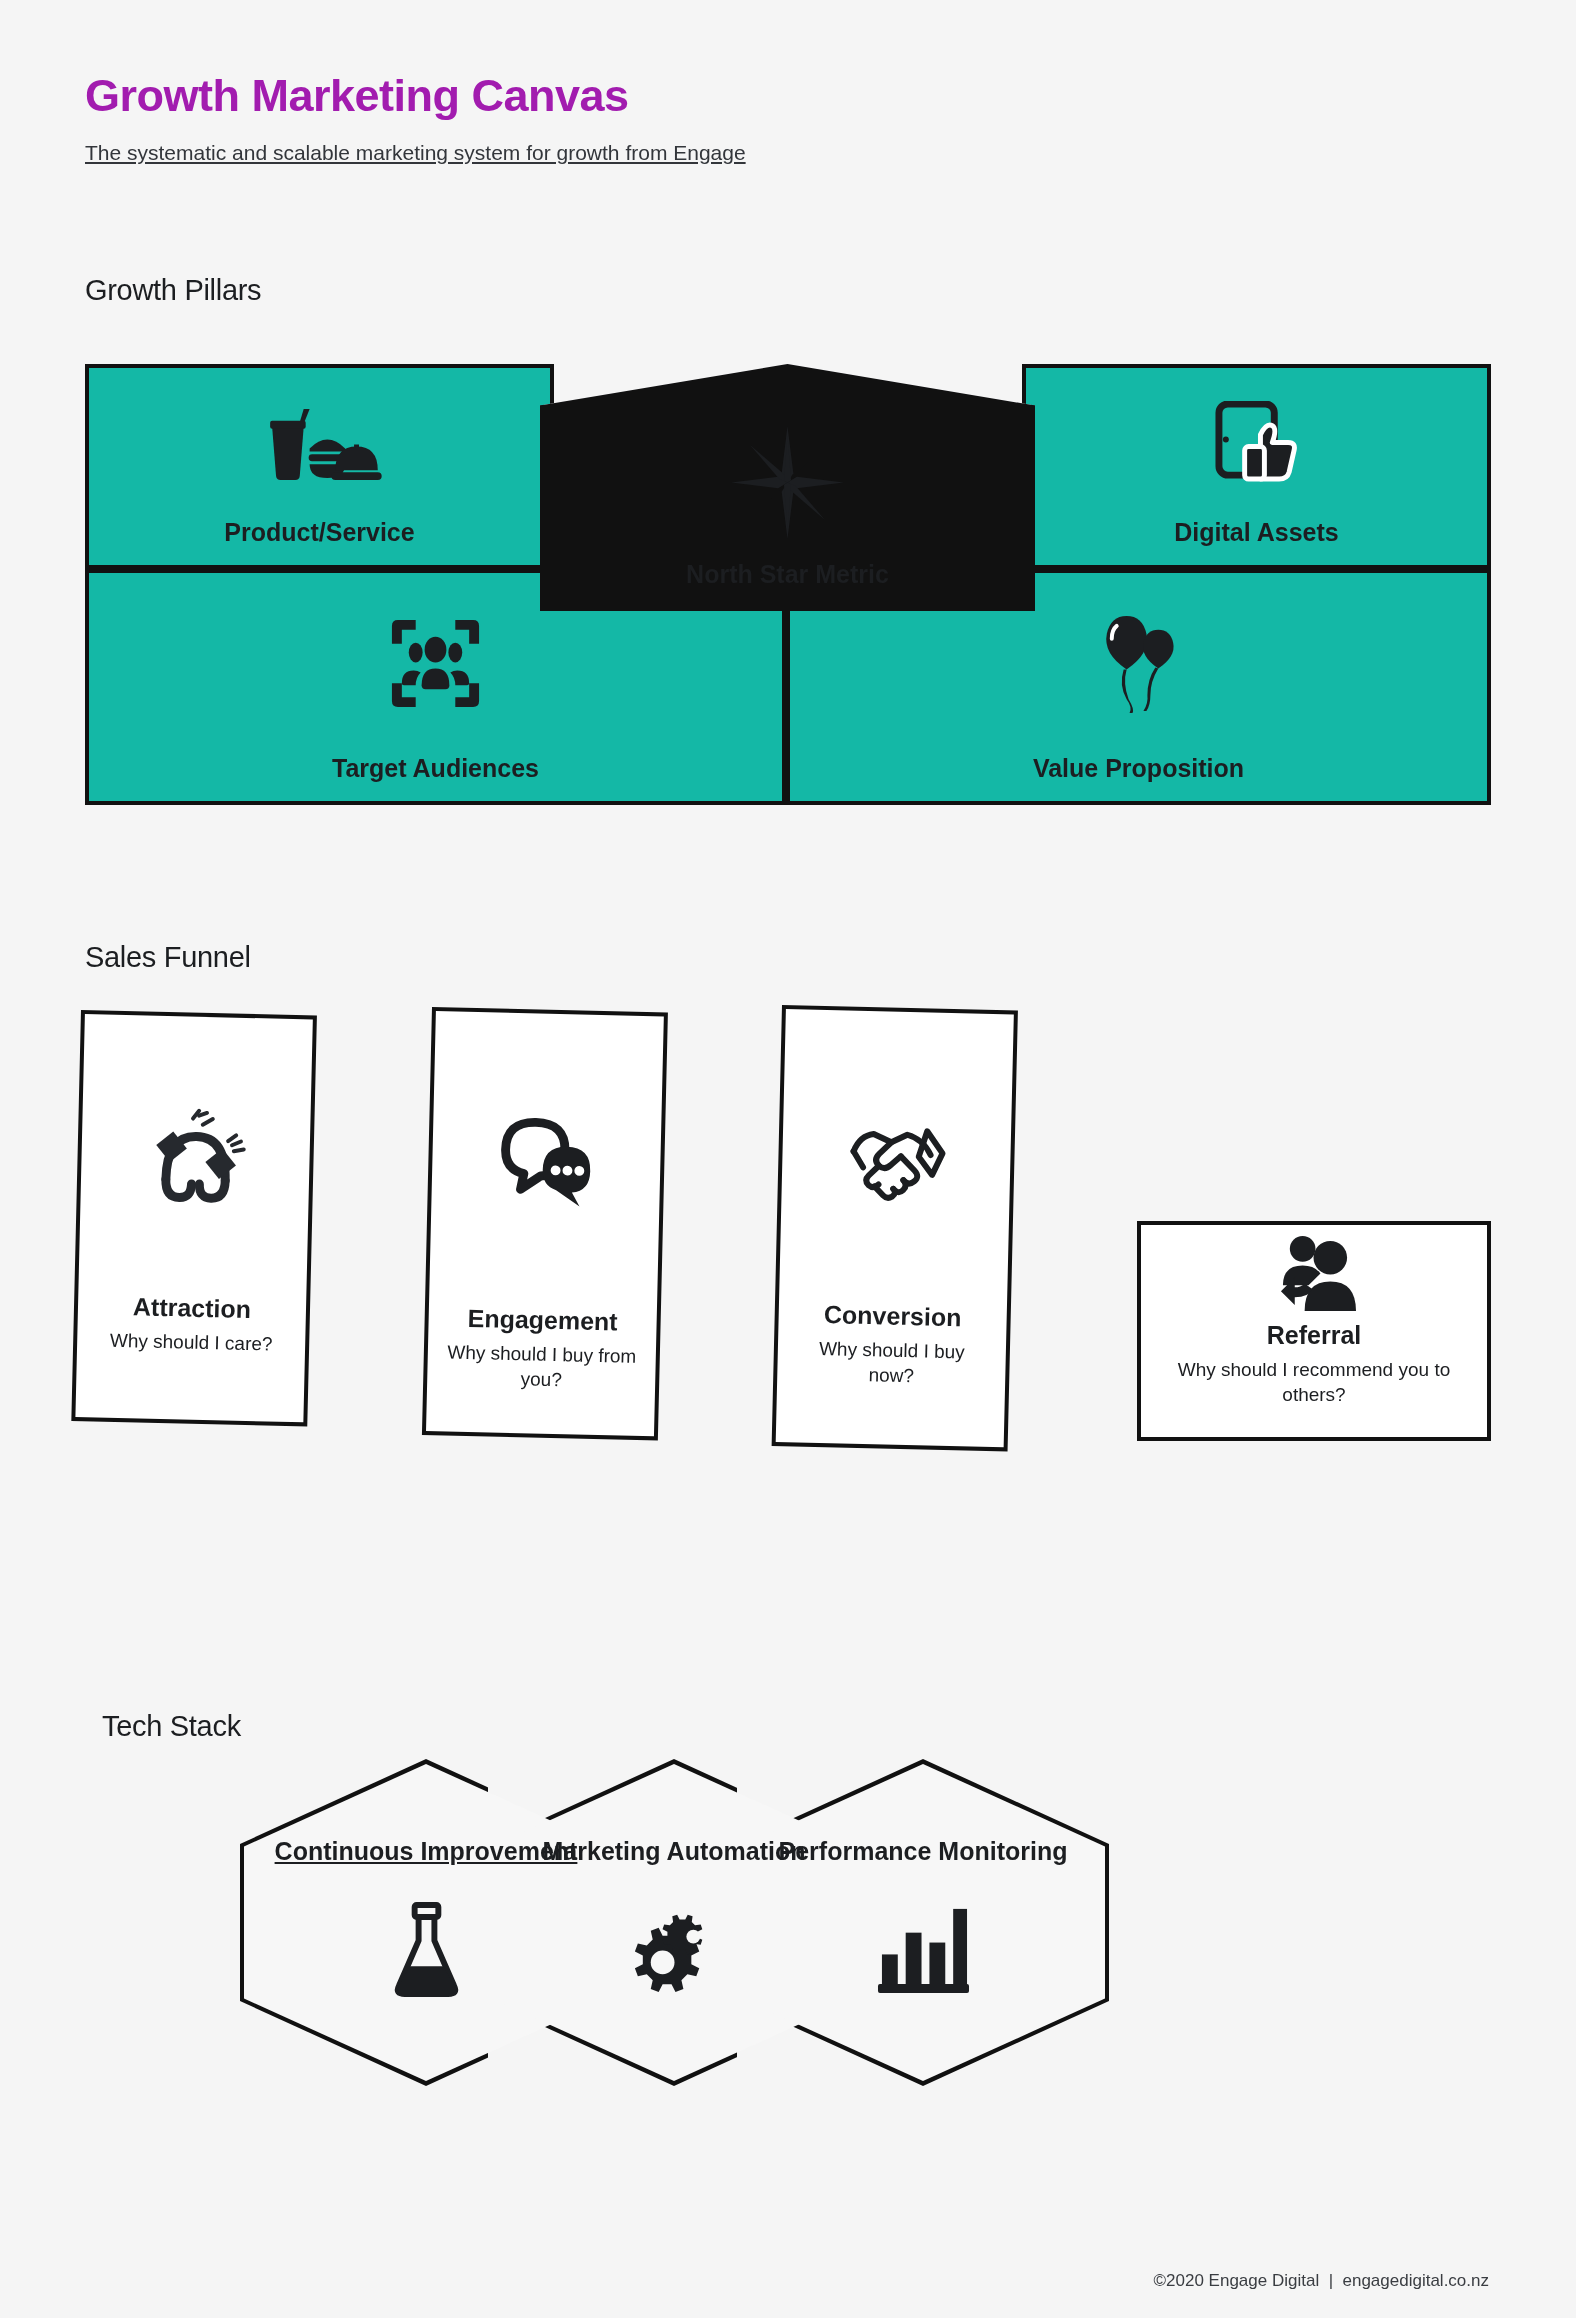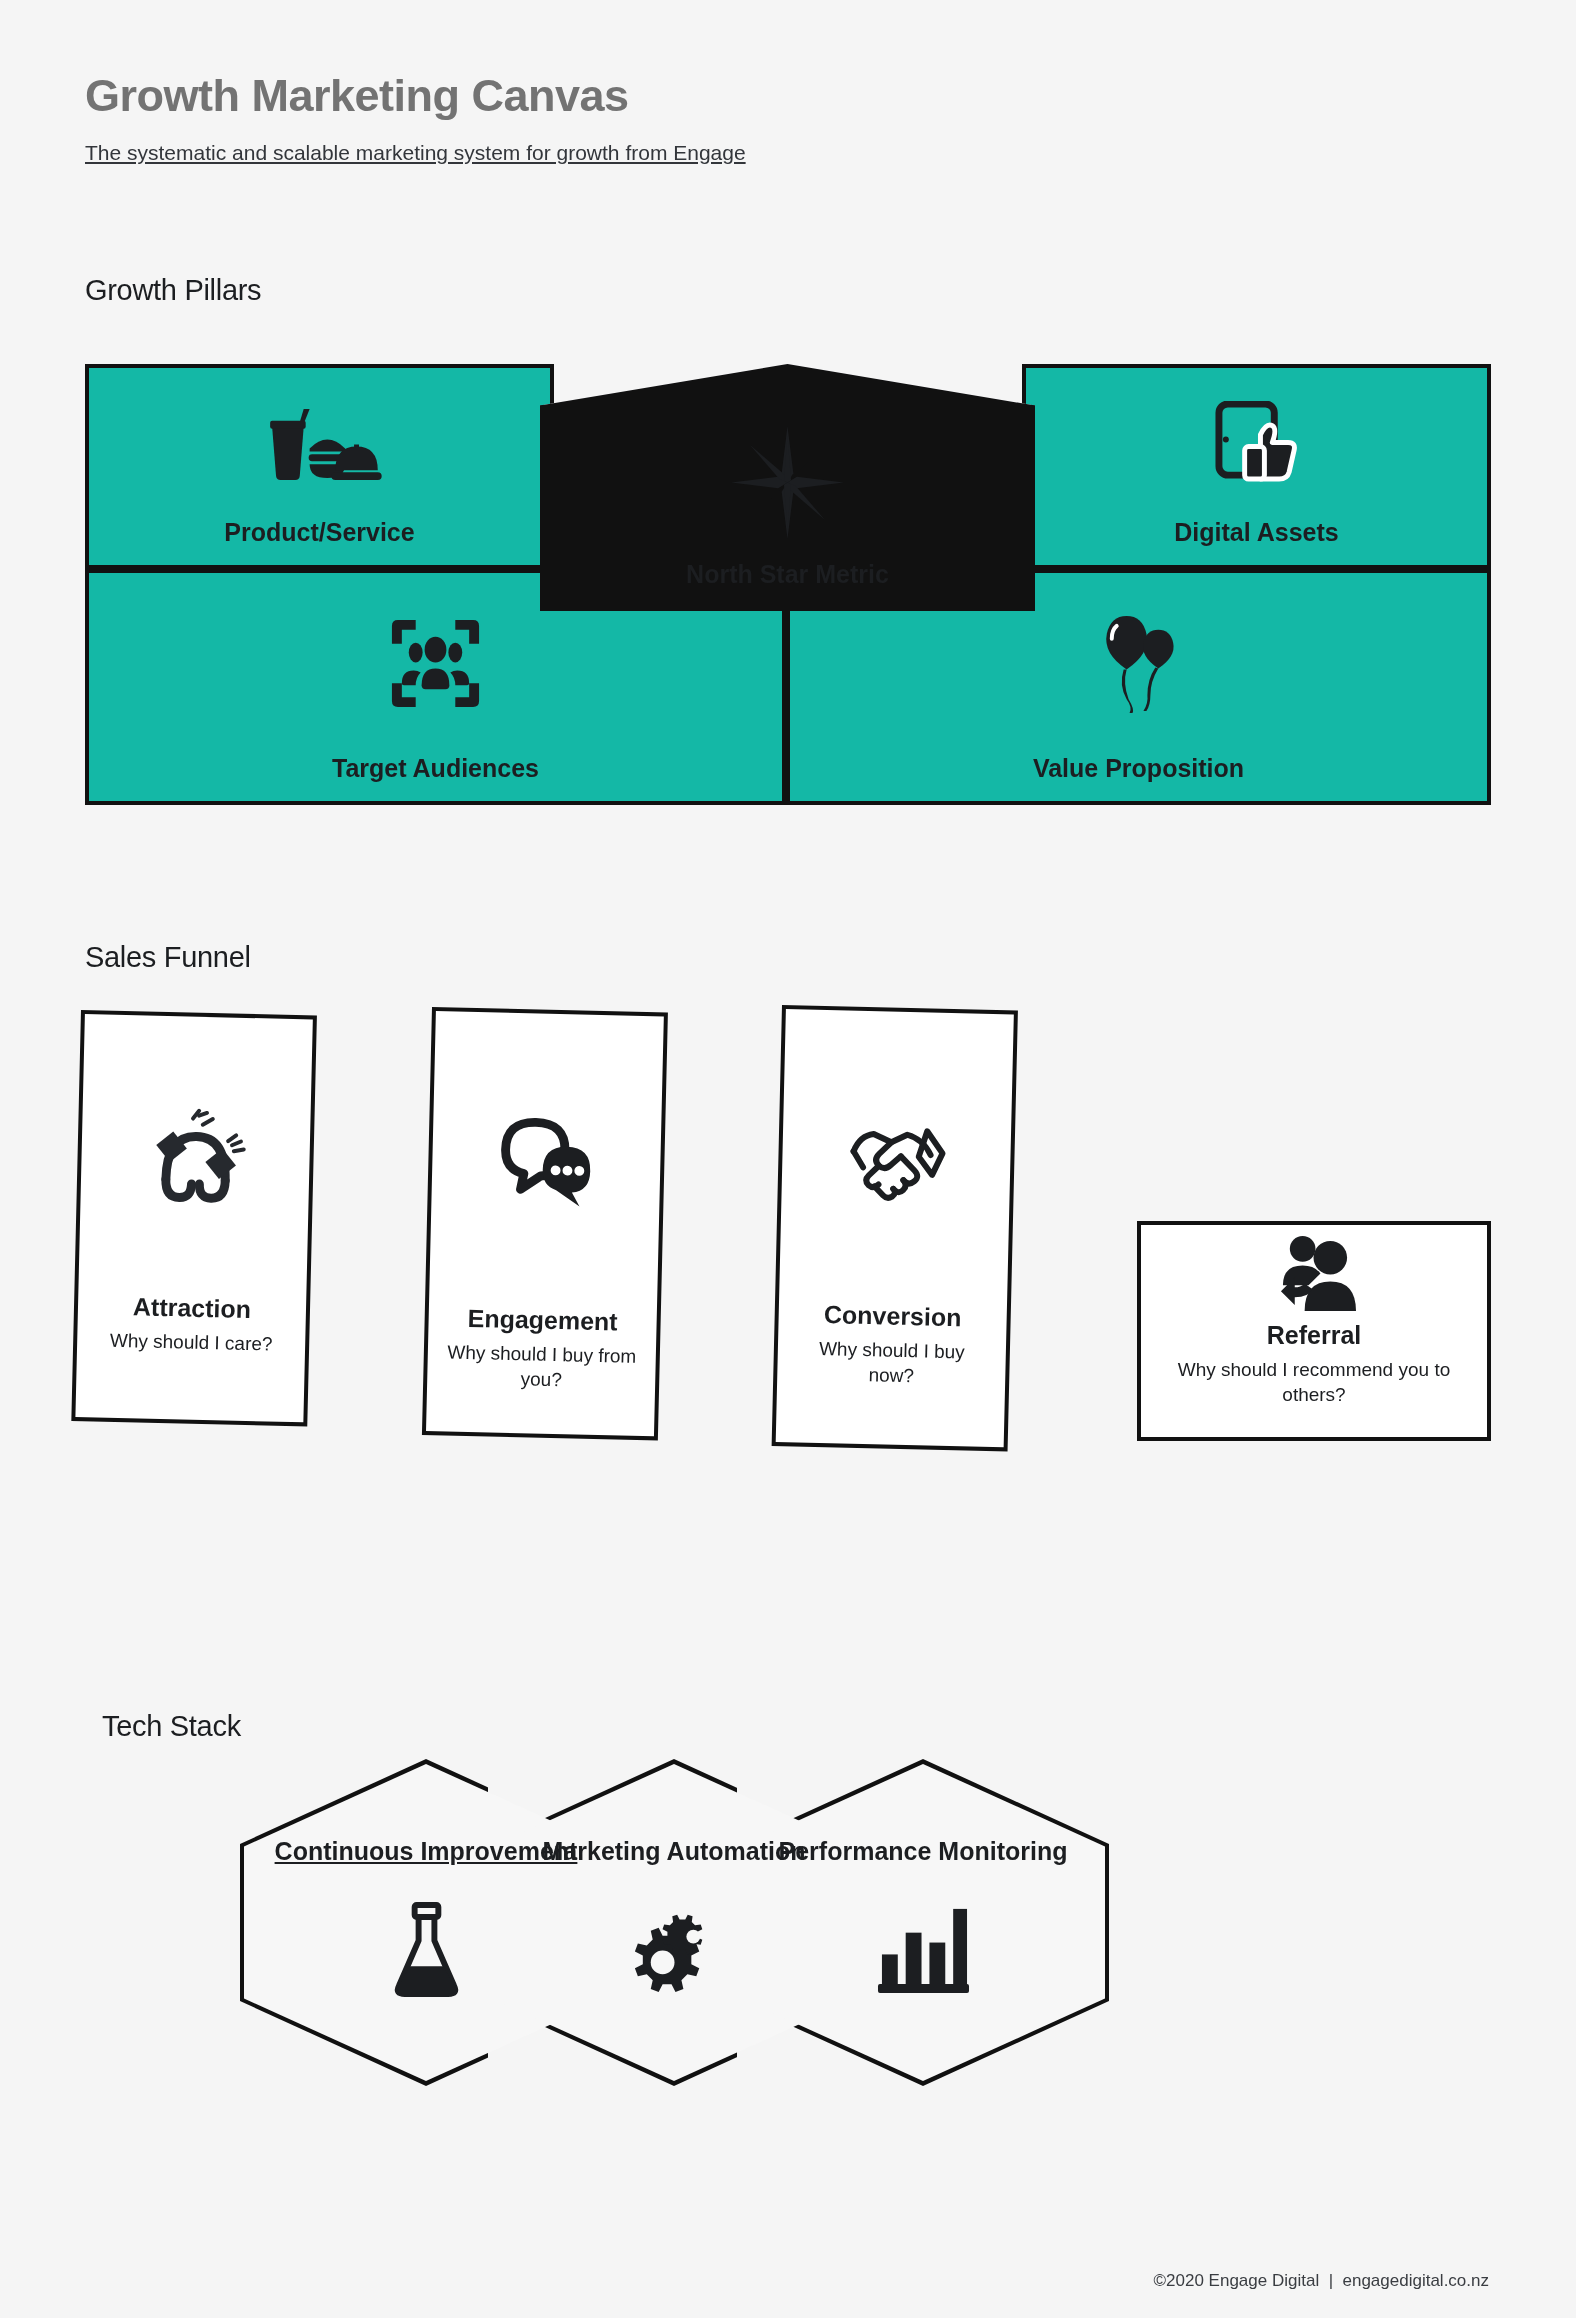--- a/index.html
+++ b/index.html
@@ -13,21 +13,21 @@
     position: relative;
     overflow: hidden;
   }
 
   
   .header { position: absolute; left: 85px; top: 71px; }
   .page-title {
     font-size: 45px;
     font-weight: bold;
     letter-spacing: -0.5px;
-    color: #737373;
+    color: #a21caf;
     line-height: 1.1;
   }
   .page-subtitle {
     font-size: 21px;
     color: #33363b;
     margin-top: 19px;
     line-height: 1.2;
     text-decoration: underline;
   }
 

